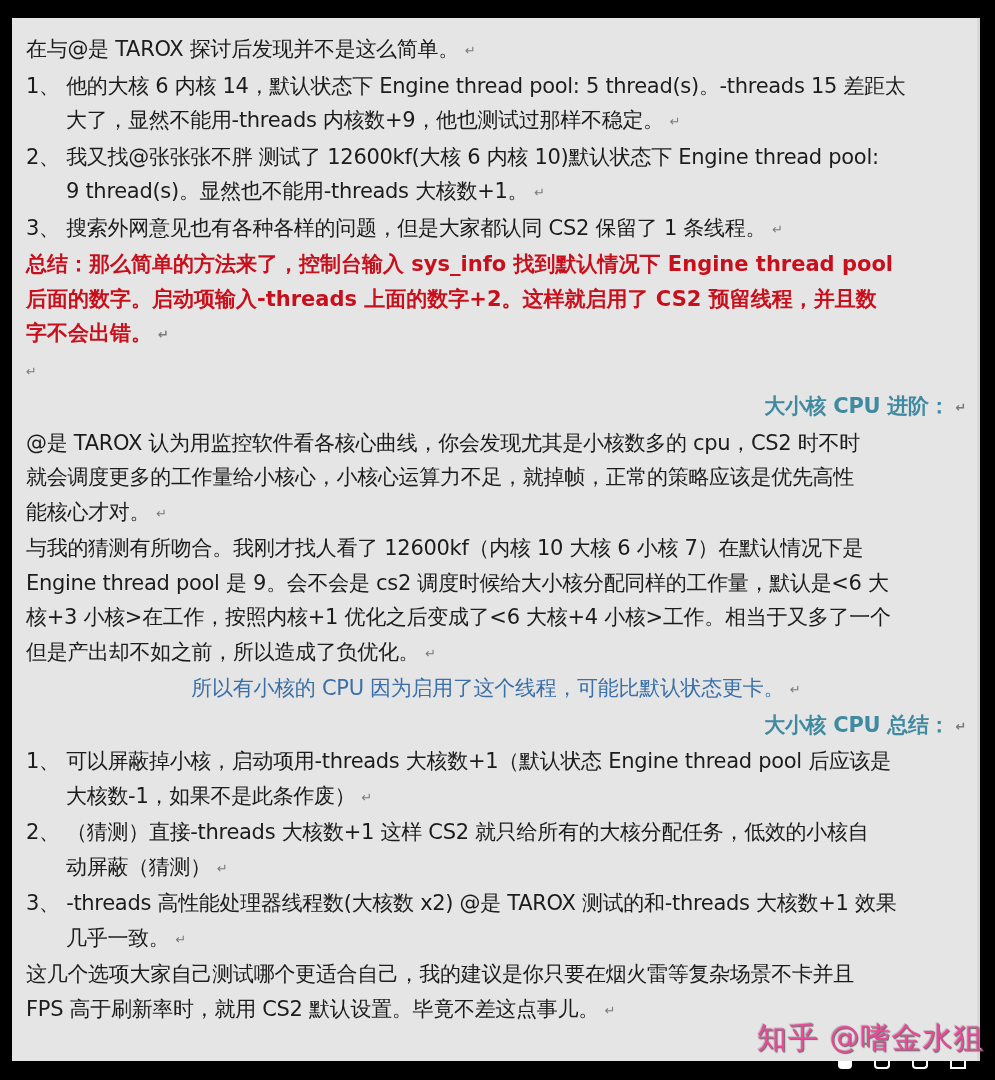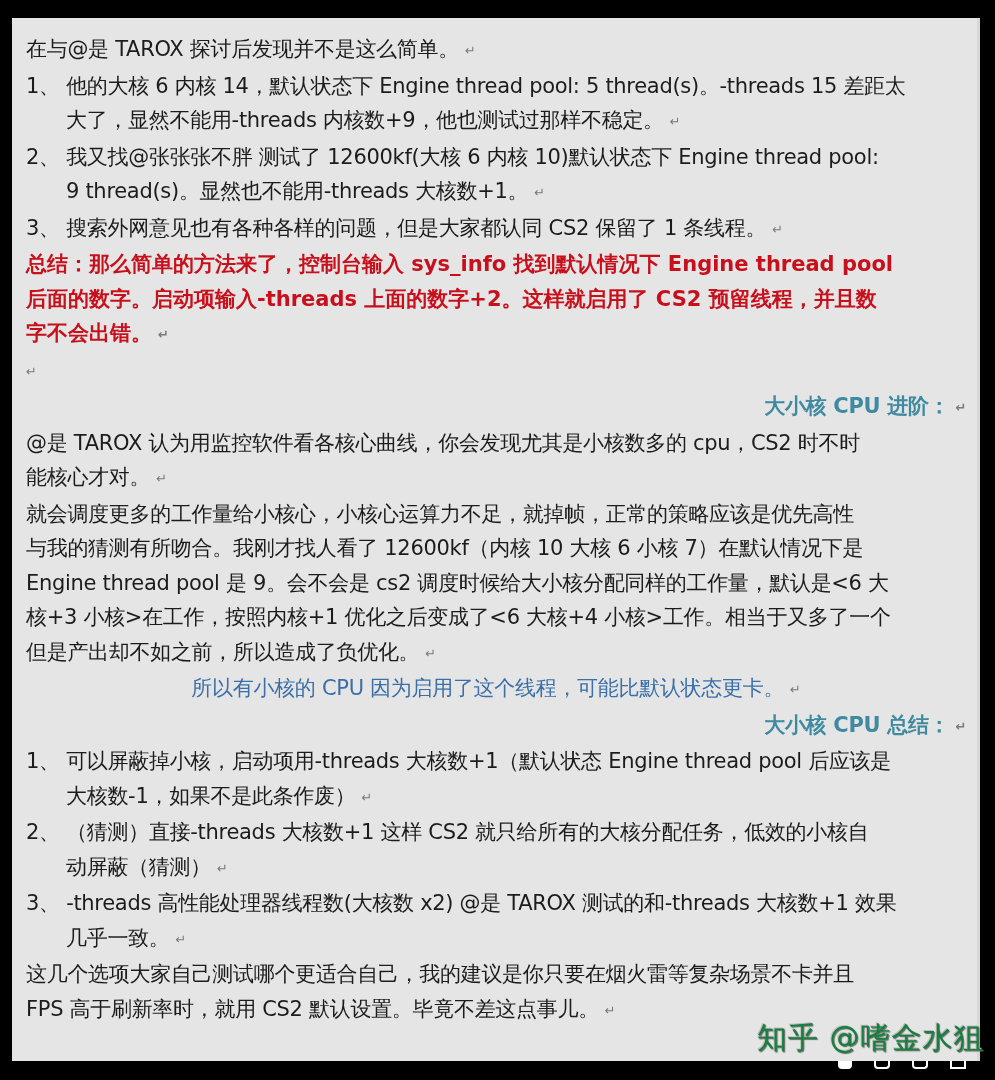--- a/index.html
+++ b/index.html
@@ -59,21 +59,21 @@
       color: #7a7a7a;
       font-size: 13px;
       margin-left: 6px;
       vertical-align: 1px;
     }
     .watermark {
       position: absolute;
       left: 757px;
       top: 1018px;
       font-size: 30px;
-      color: #15803d;
+      color: #ec4899;
       text-shadow: 1px 1px 1px #6a6a6a, -1px -1px 0 #bdbdbd;
       letter-spacing: 1px;
       white-space: nowrap;
     }
     .bottom-icons {
       position: absolute;
       left: 838px;
       top: 1061px;
       height: 12px;
       display: flex;
@@ -112,22 +112,22 @@
 
     <div class="line red"><span>总结：那么简单的方法来了，控制台输入 sys_info 找到默认情况下 Engine thread pool</span></div>
     <div class="line red"><span>后面的数字。启动项输入-threads 上面的数字+2。这样就启用了 CS2 预留线程，并且数</span></div>
     <div class="line red"><span>字不会出错。</span><span class="mark">↵</span></div>
 
     <div class="line"><span></span><span class="mark" style="margin-left:0">↵</span></div>
 
     <div class="line teal"><span>大小核 CPU 进阶：</span><span class="mark">↵</span></div>
 
     <div class="line"><span>@是 TAROX 认为用监控软件看各核心曲线，你会发现尤其是小核数多的 cpu，CS2 时不时</span></div>
+    <div class="line"><span>就会调度更多的工作量给小核心，小核心运算力不足，就掉帧，正常的策略应该是优先高性</span></div>
     <div class="line"><span>能核心才对。</span><span class="mark">↵</span></div>
-    <div class="line"><span>就会调度更多的工作量给小核心，小核心运算力不足，就掉帧，正常的策略应该是优先高性</span></div>
 
     <div class="line"><span>与我的猜测有所吻合。我刚才找人看了 12600kf（内核 10 大核 6 小核 7）在默认情况下是</span></div>
     <div class="line"><span>Engine thread pool 是 9。会不会是 cs2 调度时候给大小核分配同样的工作量，默认是&lt;6 大</span></div>
     <div class="line"><span>核+3 小核&gt;在工作，按照内核+1 优化之后变成了&lt;6 大核+4 小核&gt;工作。相当于又多了一个</span></div>
     <div class="line"><span>但是产出却不如之前，所以造成了负优化。</span><span class="mark">↵</span></div>
 
     <div class="line blue"><span>所以有小核的 CPU 因为启用了这个线程，可能比默认状态更卡。</span><span class="mark">↵</span></div>
 
     <div class="line teal"><span>大小核 CPU 总结：</span><span class="mark">↵</span></div>
 

